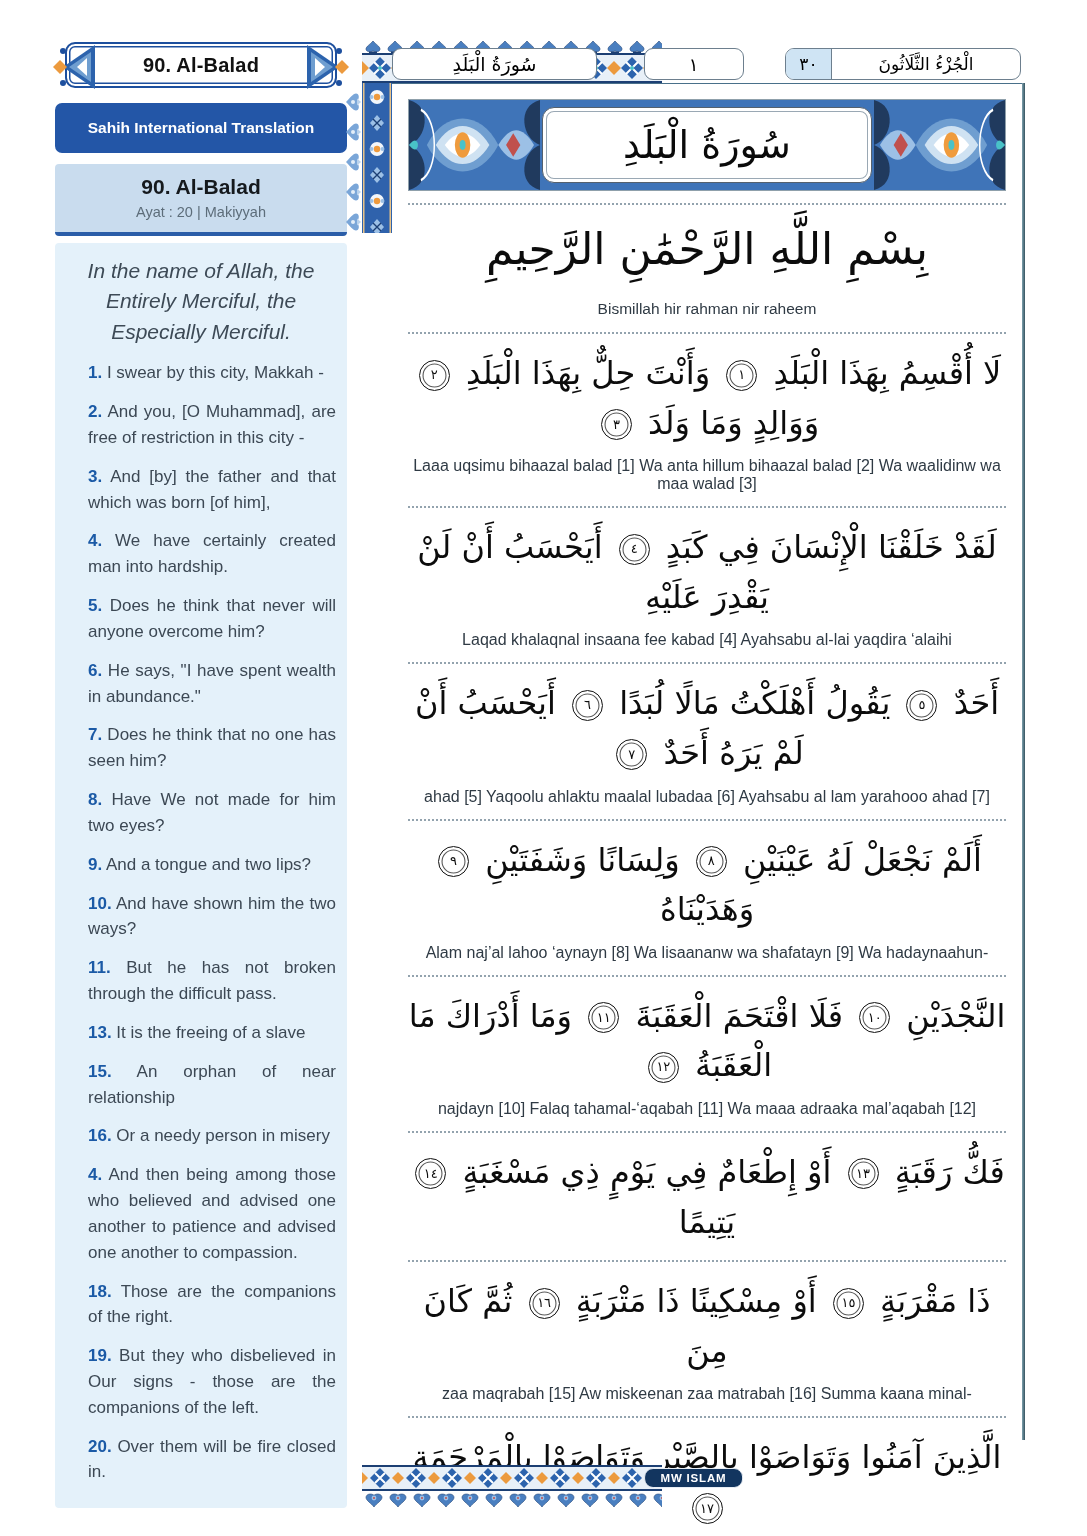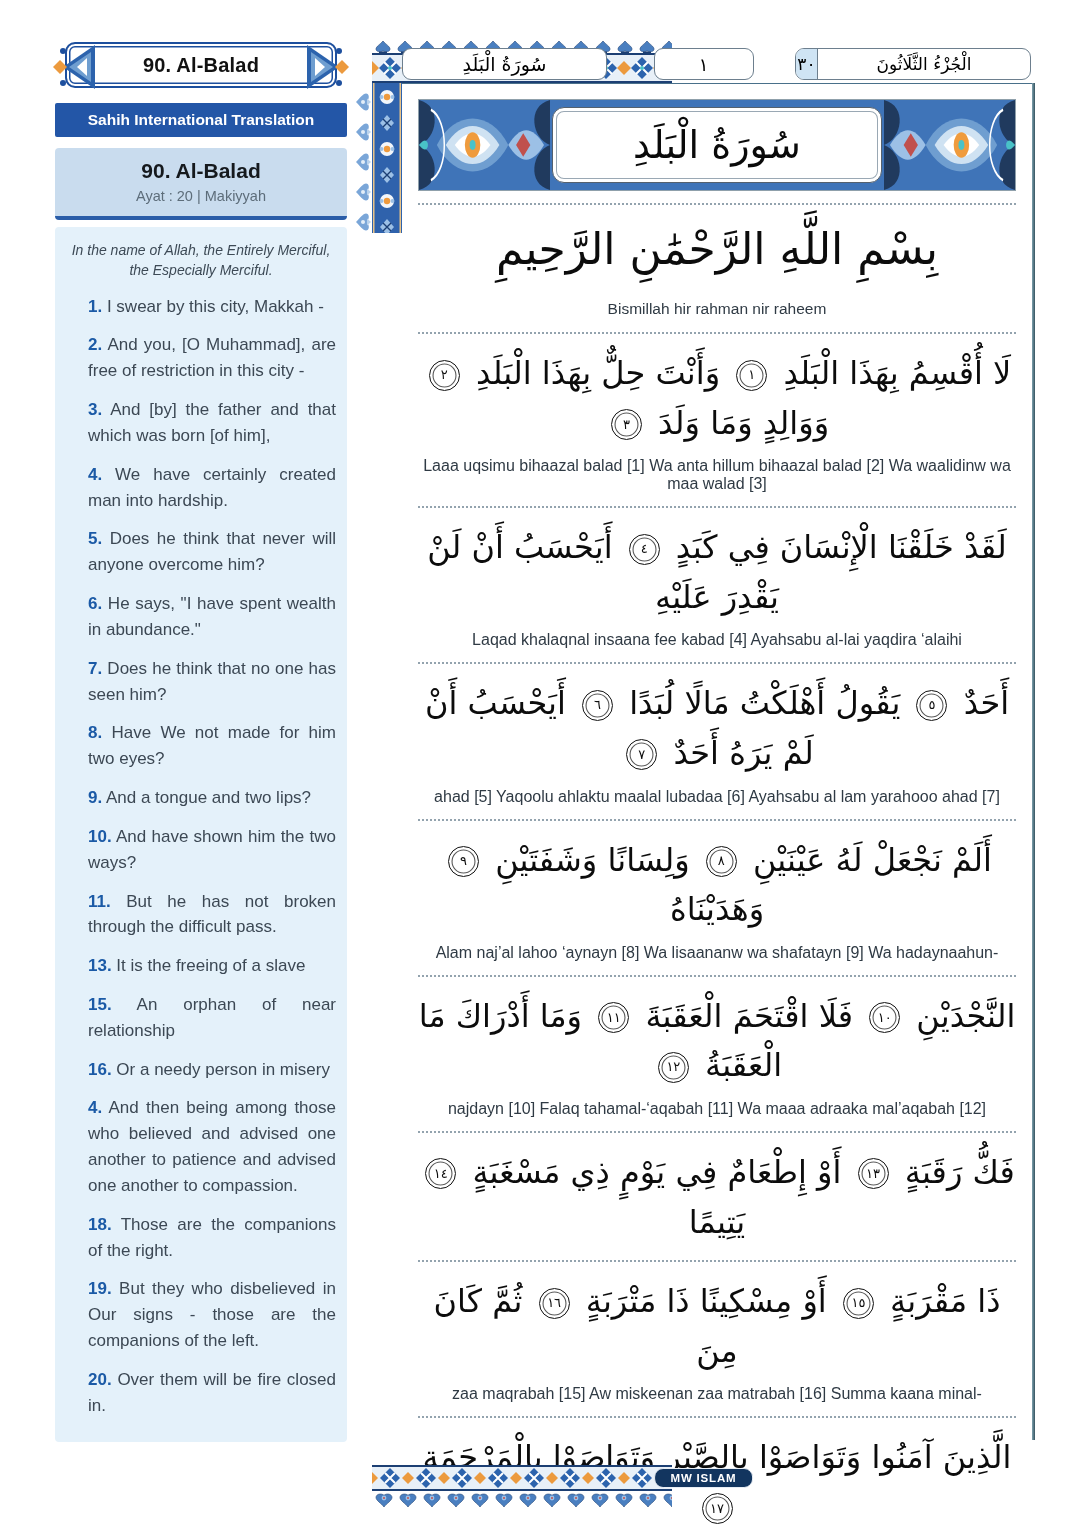--- a/index.html
+++ b/index.html
@@ -18,57 +18,57 @@
     box-shadow: inset 0 0 0 2px #fff, inset 0 0 0 3.5px #1d4f9e;
     display:flex; align-items:center; justify-content:center;
   }
   .sb-cartouche .title { font-size:20px; font-weight:bold; color:#111; letter-spacing:.2px; }
   .wing { position:absolute; top:-2px; width:46px; height:50px; }
   .wing.left { left:-16px; }
   .wing.right { right:-16px; transform:scaleX(-1); }
 
   .sb-source-bar {
     margin-top:15px; background:#2356a7; color:#fff; font-weight:bold;
-    font-size:15.5px; text-align:center; padding:8px 0; border-radius:2px;
+    font-size:15.5px; text-align:center; padding:16px 0; border-radius:7px;
   }
 
   .sb-info {
     margin-top:11px; background:#c9dcee; border-radius:4px; text-align:center;
     padding:11px 0 12px; border-bottom:4px solid #2a5da8;
   }
   .sb-info-title { font-size:21px; font-weight:bold; color:#15191d; }
   .sb-info-meta { font-size:14.5px; color:#5d6d7a; margin-top:5px; }
 
   .sb-translation {
     margin-top:7px; background:#e4f1fa; border-radius:4px;
     padding:13px 11px 10px;
   }
   .bismillah-trans {
-    font-style:italic; font-size:14px; color:#3d4a56; text-align:center;
+    font-style:italic; font-size:21px; color:#3d4a56; text-align:center;
     line-height:1.45; margin-bottom:13px;
   }
   .t-verse { font-size:17px; color:#3c4854; line-height:1.52; text-align:justify; margin-bottom:13px;margin-left:22px; }
   .t-verse .vn { color:#1b5aa6; font-weight:bold; }
 
   
-  .quran-page { position:absolute; left:372px; top:40px; width:663px; height:1442px; }
+  .quran-page { position:absolute; left:362px; top:40px; width:663px; height:1442px; }
 
   .finial-row { position:absolute; left:0; right:0; height:13px; top:0; }
   .top-band   { position:absolute; left:0; right:0; top:13px; height:30px; }
   .tab {
     position:absolute; top:8px; height:32px; background:#fff;
     border:1.5px solid #6d7f8e; border-radius:9px; z-index:5;
     display:flex; align-items:center; justify-content:center;
     font-family:"DejaVu Sans", sans-serif;
   }
   .tab-surah { left:30px; width:205px; font-size:19px; }
   .tab-page  { left:50%; transform:translateX(-50%); width:100px; font-size:18px; }
   .tab-juz   { right:4px; width:236px; padding:0; overflow:hidden; }
   .tab-juz .num-cell {
-    width:22px; align-self:stretch; background:#cfe4f4; border-right:1.5px solid #6d7f8e;
+    width:46px; align-self:stretch; background:#cfe4f4; border-right:1.5px solid #6d7f8e;
     display:flex; align-items:center; justify-content:center; font-size:17px;
   }
   .tab-juz .juz-cell { flex:1; display:flex; align-items:center; justify-content:center; font-size:17px; }
 
   .page-frame { position:absolute; left:0; right:0; top:43px; bottom:42px; }
   .left-strip { position:absolute; left:0; top:0; bottom:0; width:30px; }
   .right-edge { position:absolute; right:0; top:0; bottom:0; width:3px;
                 background:linear-gradient(to right,#7fa3b0,#34525e); }
   .outer-fleurs { position:absolute; left:-18px; top:4px; bottom:-14px; width:18px; }
 

